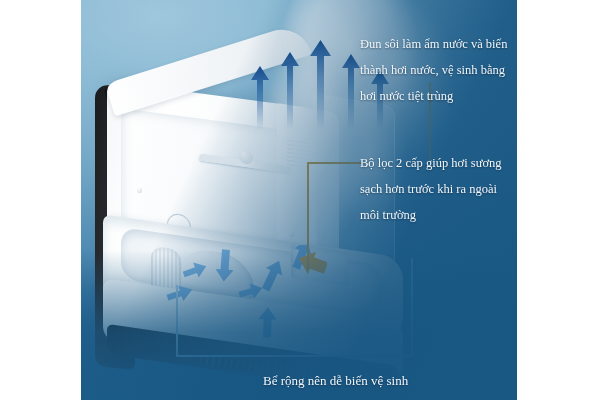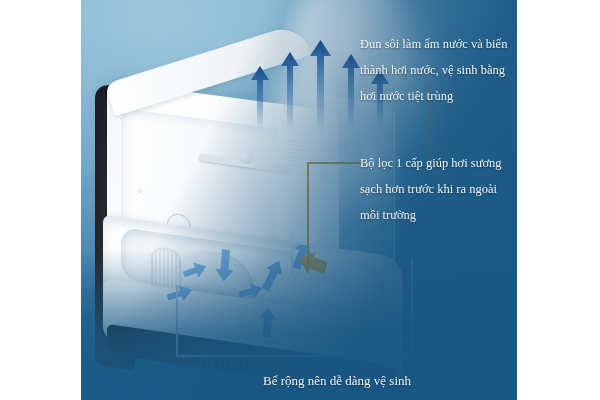--- a/index.html
+++ b/index.html
@@ -313,19 +313,19 @@
     <div class="bracket h" style="left:95px;top:355px;width:237px;"></div>
     <div class="bracket v" style="left:330px;top:258px;height:99px;"></div>
 
     <div class="bottomwash"></div>
   </div>
 
   <div class="callout" style="left:360px;top:31px;width:150px;">Đun sôi làm ẩm nước và biến
 thành hơi nước, vệ sinh bằng
 hơi nước tiệt trùng</div>
 
-  <div class="callout" style="left:360px;top:150px;width:150px;">Bộ lọc 1 cấp giúp hơi sương
+  <div class="callout" style="left:360px;top:150px;width:150px;">Bộ lọc 2 cấp giúp hơi sương
 sạch hơn trước khi ra ngoài
 môi trường</div>
 
-  <div class="caption" style="left:263px;top:372px;width:230px;">Bể rộng nên dễ dàng vệ sinh</div>
+  <div class="caption" style="left:263px;top:372px;width:230px;">Bể rộng nên dễ biến vệ sinh</div>
 
 </div>
 
 </body></html>

